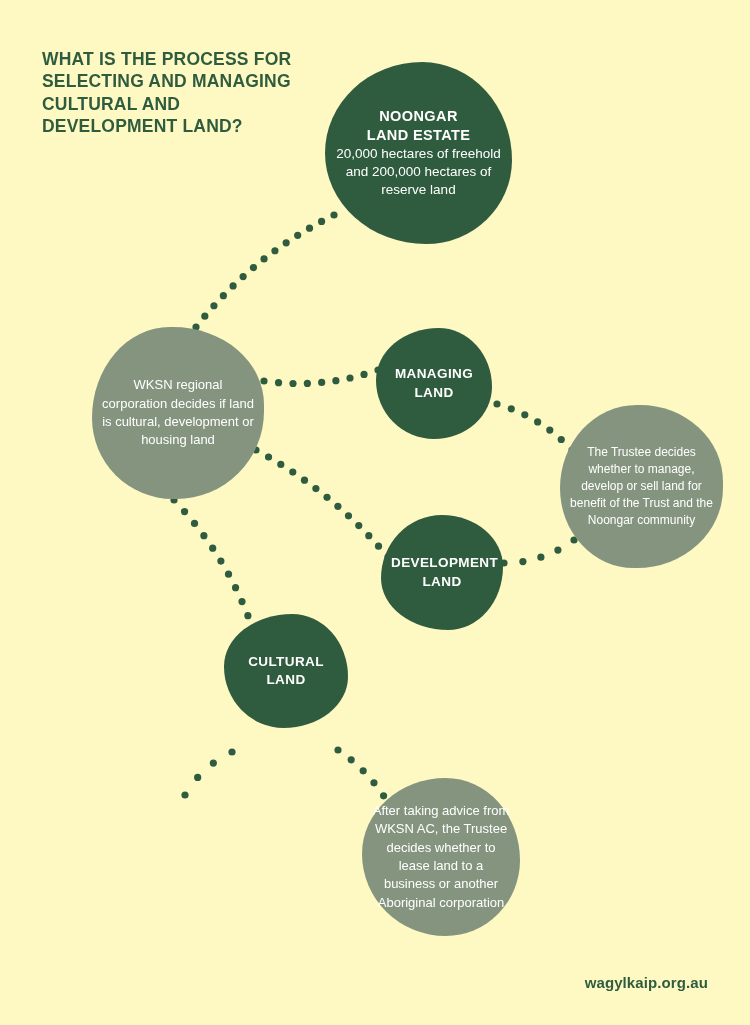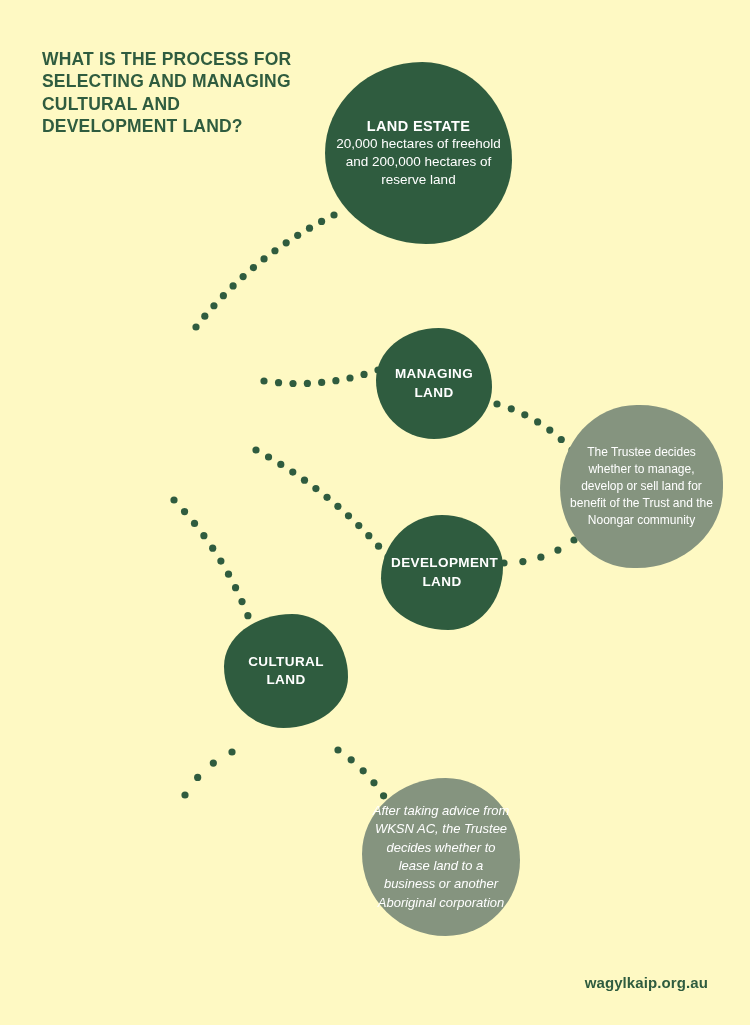--- a/index.html
+++ b/index.html
@@ -72,21 +72,21 @@
   .sage {
     background: #85947f;
   }
   .blob-a { border-radius: 52% 48% 46% 54% / 50% 54% 46% 50%; }
   .blob-b { border-radius: 46% 54% 52% 48% / 54% 46% 52% 48%; }
   .blob-c { border-radius: 54% 46% 50% 50% / 47% 53% 47% 53%; }
   .blob-d { border-radius: 48% 52% 54% 46% / 52% 48% 50% 50%; }
   .blob-e { border-radius: 50% 50% 45% 55% / 55% 45% 55% 45%; }
   .blob-f { border-radius: 55% 45% 52% 48% / 46% 55% 45% 54%; }
   .blob-g { border-radius: 47% 53% 48% 52% / 53% 47% 53% 47%; }
-  .blob-h { border-radius: 53% 47% 47% 53% / 48% 52% 48% 52%; font-style: italic; }
+  .blob-h { border-radius: 53% 47% 47% 53% / 48% 52% 48% 52%; }
 
   
   #node-land-estate { left: 325px; top: 62px;  width: 187px; height: 182px; }
   #node-land-estate .hd { font-size: 14.5px; line-height: 1.3; }
   #node-land-estate .bd { font-size: 13.5px; line-height: 1.33; }
 
   #node-wksn-regional { left: 92px; top: 327px; width: 172px; height: 172px; }
   #node-wksn-regional .bd { font-size: 13px; line-height: 1.42; }
 
   #node-housing-land { left: 376px; top: 328px; width: 116px; height: 111px; }
@@ -199,25 +199,31 @@
         <circle cx="373.97" cy="782.79" r="3.6" fill="#2f5c3f"></circle>
         <circle cx="383.58" cy="795.86" r="3.6" fill="#2f5c3f"></circle>
         <circle cx="392.00" cy="810.00" r="3.6" fill="#2f5c3f"></circle>
       </g>
     </svg>
 
   <h1 class="title">WHAT IS THE PROCESS FOR SELECTING AND MANAGING CULTURAL AND DEVELOPMENT LAND?</h1>
 
   <div class="node dark blob-a" id="node-land-estate">
     <div class="txt">
+      <div class="hd">NOONGAR</div>
       <div class="hd">LAND ESTATE</div>
       <div class="bd">20,000 hectares of freehold and 200,000 hectares of reserve land</div>
     </div>
   </div>
 
+  <div class="node sage blob-b" id="node-wksn-regional">
+    <div class="txt">
+      <div class="bd">WKSN regional corporation decides if land is cultural, development or housing land</div>
+    </div>
+  </div>
 
   <div class="node dark blob-c" id="node-housing-land">
     <div class="txt">
       <div class="hd">MANAGING</div>
       <div class="hd">LAND</div>
     </div>
   </div>
 
   <div class="node sage blob-d" id="node-trustee">
     <div class="txt">

